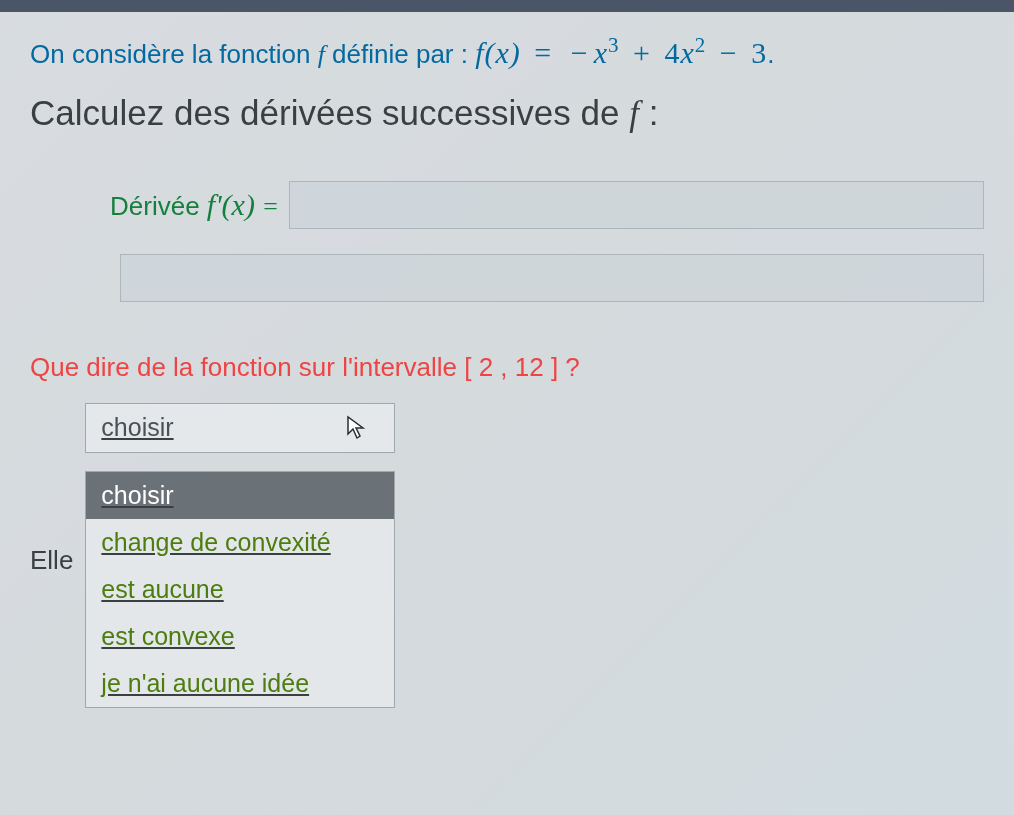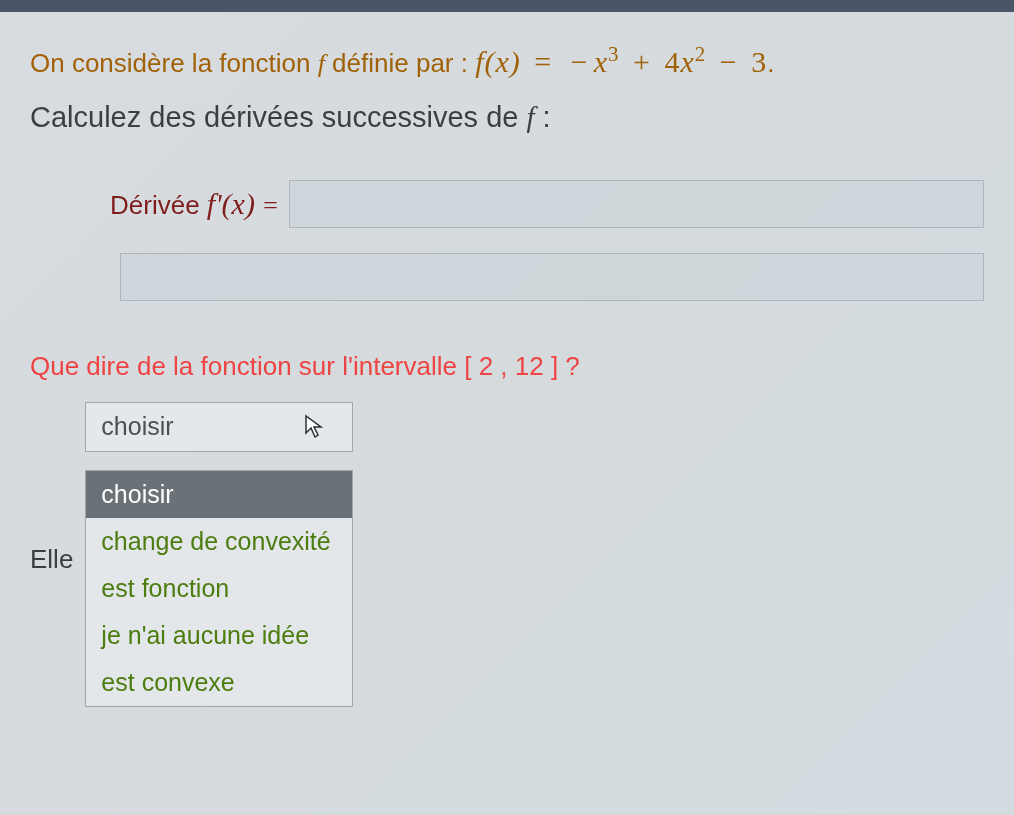--- a/index.html
+++ b/index.html
@@ -20,48 +20,47 @@
       width: 100%;
       height: 12px;
       background: #4a5568;
     }
     .content {
       padding: 18px 30px 30px 30px;
     }
     .problem-statement {
       font-size: 26px;
       line-height: 1.5;
-      color: #a16207;
+      color: #0369a1;
       margin-bottom: 12px;
       white-space: nowrap;
-      margin-top: 9px;
     }
     .problem-statement .math {
       font-family: 'Times New Roman', serif;
       font-style: italic;
     }
     .problem-statement-2 {
-      font-size: 29px;
+      font-size: 35px;
       line-height: 1.5;
       color: #3a3f42;
       margin-bottom: 40px;
     }
     .problem-statement-2 .math {
       font-family: 'Times New Roman', serif;
       font-style: italic;
     }
     .derivative-row {
       display: flex;
       align-items: center;
       margin-left: 80px;
       margin-bottom: 25px;
     }
     .derivative-label {
       font-size: 26px;
-      color: #7f1d1d;
+      color: #15803d;
       white-space: nowrap;
     }
     .derivative-label .math {
       font-family: 'Times New Roman', serif;
       font-style: italic;
     }
     .input-field {
       flex: 1;
       height: 48px;
       background: rgba(200, 210, 215, 0.5);
@@ -82,21 +81,22 @@
       align-items: center;
     }
     .elle-label {
       font-size: 26px;
       color: #3a3f42;
       padding-top: 10px;
       margin-right: 12px;
     }
     .dropdown-container {
       position: relative;
-      width: 268px;
+      width: 310px;
+      text-decoration: underline;
     }
     .dropdown-selected {
       border: 1px solid #a0a8ad;
       background: rgba(235, 238, 240, 0.7);
       padding: 10px 15px;
       font-size: 25px;
       color: #4a5055;
       height: 50px;
       display: flex;
       align-items: center;
@@ -184,20 +184,20 @@
         <span>choisir</span>
         <span class="dropdown-cursor">
           <svg width="24" height="28" viewBox="0 0 24 28" fill="none" stroke="#2a2e30" stroke-width="1.5">
             <path d="M3 3 L3 20 L8 15 L12 24 L15 22 L11 14 L18 14 Z" fill="#ffffff" stroke="#2a2e30"></path>
           </svg>
         </span>
       </div>
       <div class="dropdown-options">
         <div class="dropdown-option selected">choisir</div>
         <div class="dropdown-option">change de convexité</div>
-        <div class="dropdown-option">est fonction</div>
+        <div class="dropdown-option">est aucune</div>
+        <div class="dropdown-option">est convexe</div>
         <div class="dropdown-option">je n'ai aucune idée</div>
-        <div class="dropdown-option">est convexe</div>
       </div>
     </div>
   </div>
 
 </div>
 
 </body></html>

